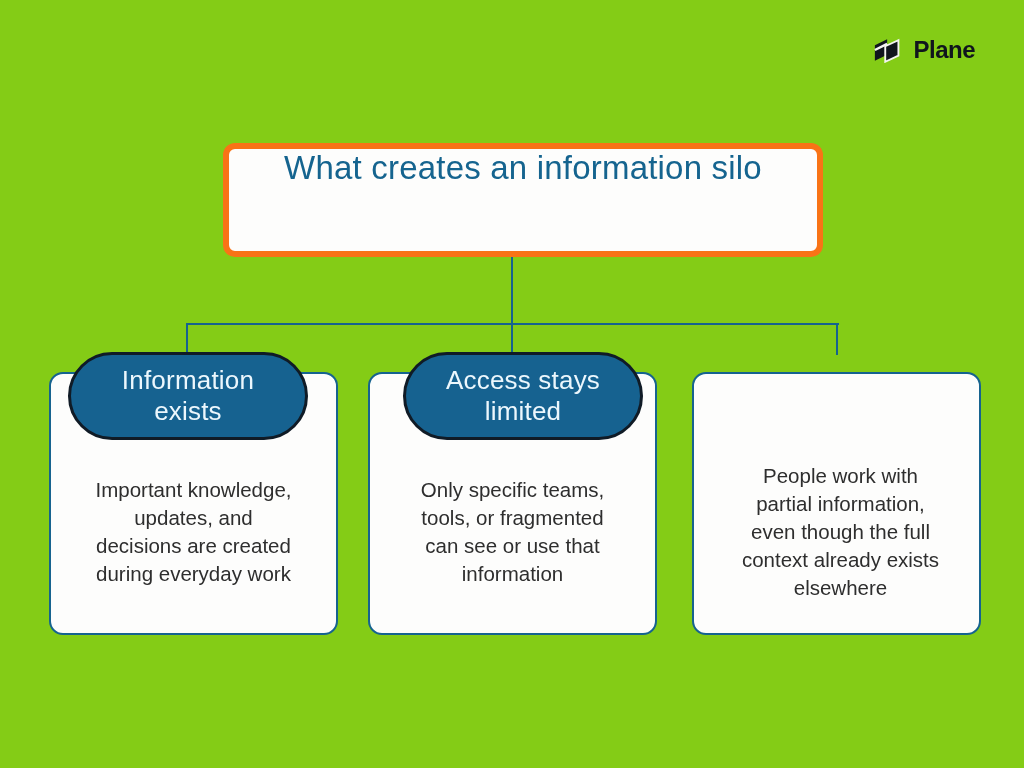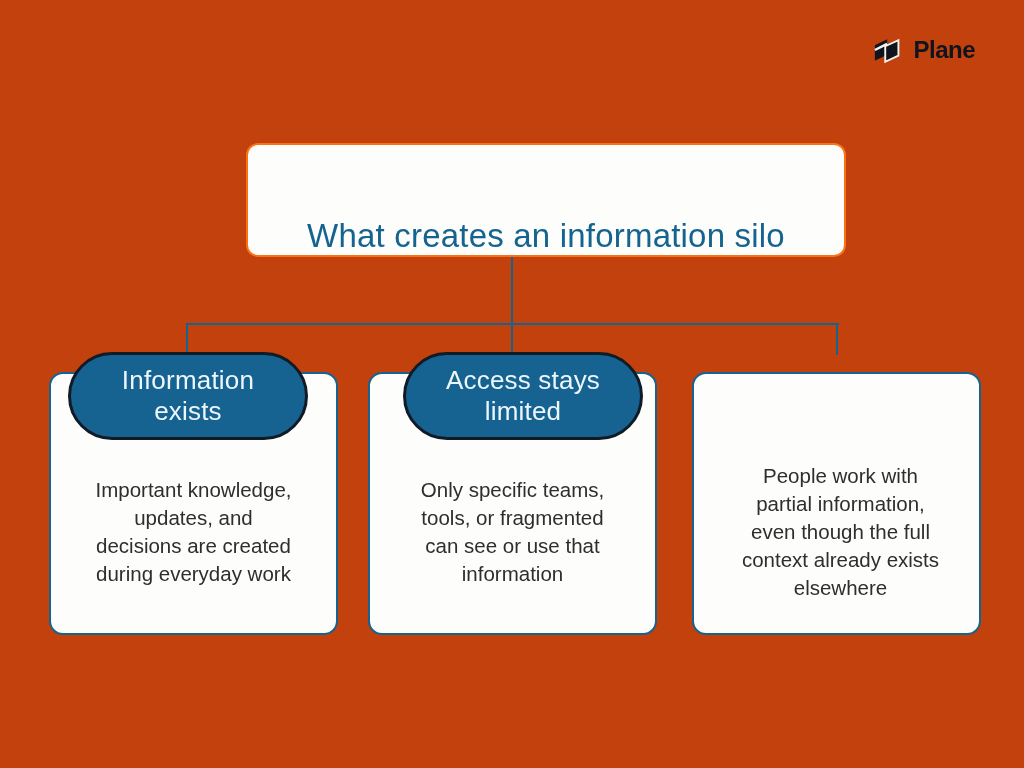--- a/index.html
+++ b/index.html
@@ -6,21 +6,21 @@
   html, body { width: 1024px; height: 768px; }
   body {
     font-family: "Liberation Sans", sans-serif;
     background: #f4f4f1;
     overflow: hidden;
   }
   .canvas {
     position: relative;
     width: 1024px;
     height: 768px;
-    background: #c2410c;
+    background: #84cc16;
   }
 
   
   .logo {
     position: absolute;
     top: 36px;
     right: 49px;
     display: flex;
     align-items: center;
     gap: 8px;
@@ -33,26 +33,25 @@
   }
 
   
   .title-box {
     position: absolute;
     left: 223px;
     top: 143px;
     width: 600px;
     height: 114px;
     background: #fdfdfc;
-    border: 2px solid #f97316;
+    border: 6px solid #f97316;
     border-radius: 12px;
     display: flex;
-    align-items: flex-end;
+    align-items: flex-start;
     justify-content: center;
-    margin-left: 23px;
   }
   .title-box .title-text {
     font-size: 33px;
     color: #15648f;
     letter-spacing: 0.2px;
   }
 
   
   .line {
     position: absolute;

